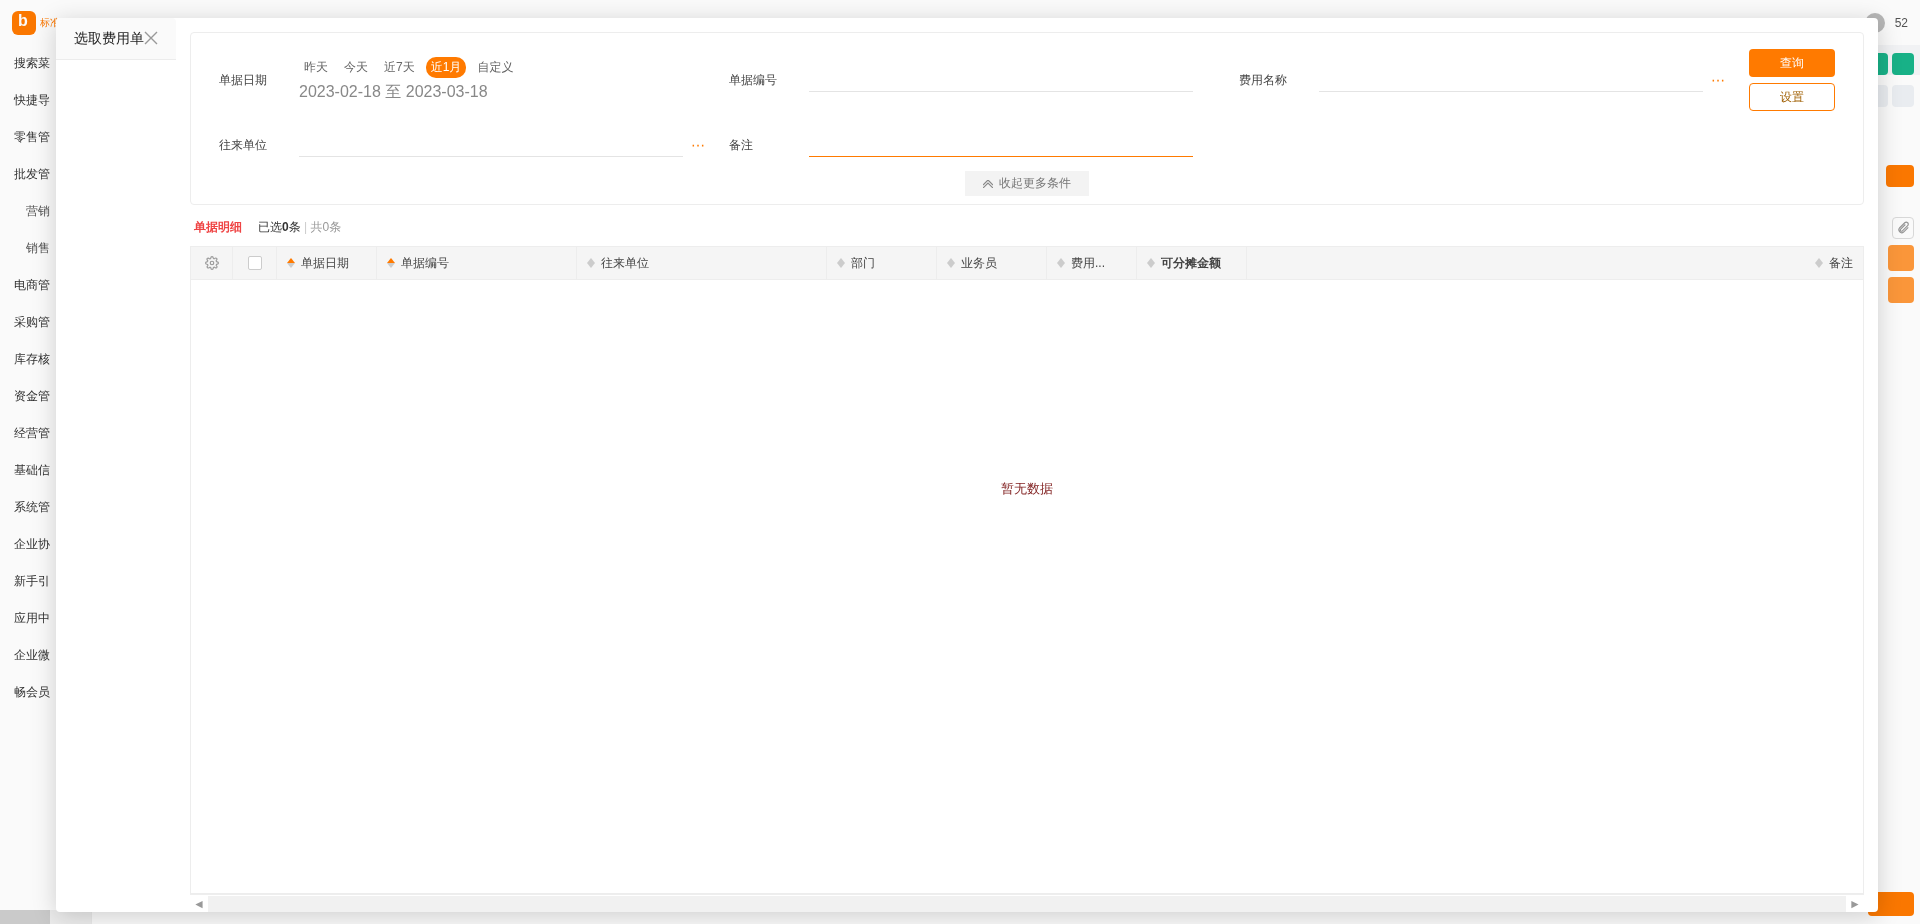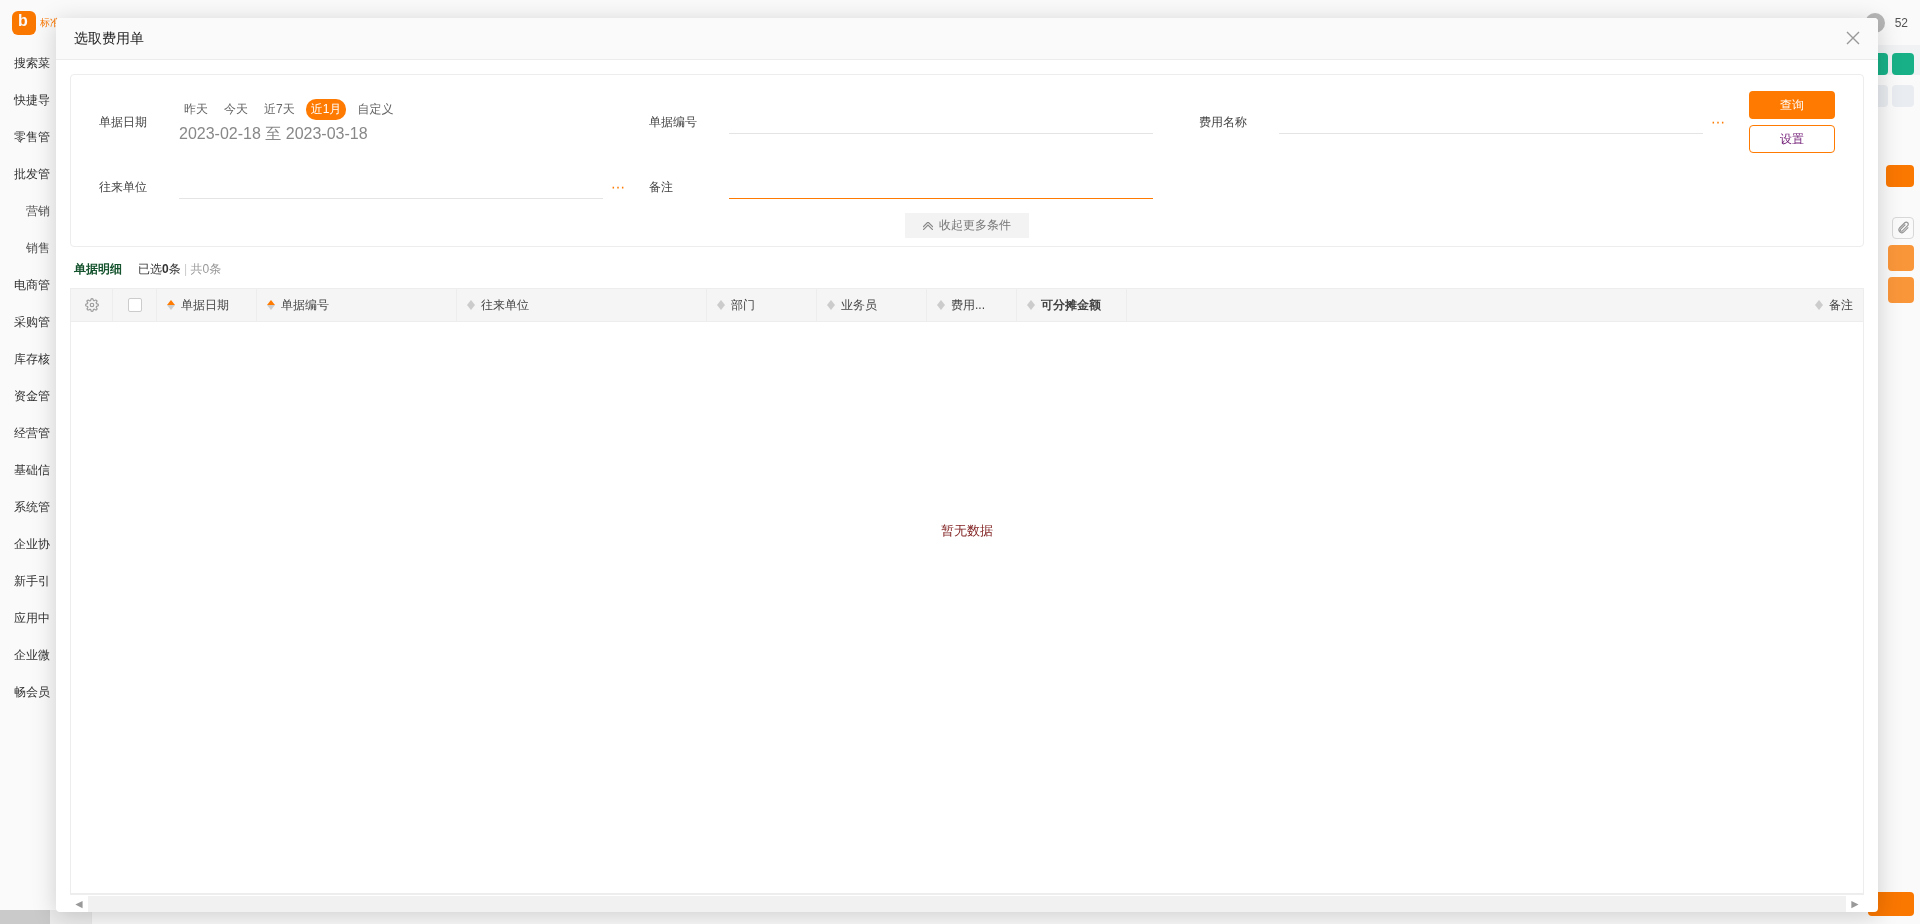--- a/index.html
+++ b/index.html
@@ -49,21 +49,21 @@
     .bg-hscroll{position:absolute;left:0;right:0;bottom:0;height:14px;background:#f1f1f1;}
     .bg-hscroll-thumb{height:100%;width:55%;background:#cfcfcf;}
 
     
     .modal-mask {
       position:absolute; inset:0; background:rgba(0,0,0,0.02);
     }
     .modal {
       position:absolute; left:56px; top:18px; right:42px; bottom:12px;
       background:#fff; border-radius:4px; box-shadow: 0 4px 24px rgba(0,0,0,0.18);
-      display:flex; flex-direction:column;
+      display:flex; 
     }
     .modal-header {
       height:42px; display:flex; align-items:center; padding:0 18px;
       border-bottom:1px solid #ececec; background:#fafafa;
       border-radius:4px 4px 0 0;
     }
     .modal-title { font-size:14px; color:#222; }
     .modal-close { margin-left:auto; cursor:pointer; color:#999; font-size:18px; line-height:1;}
     .modal-body { flex:1; padding: 14px 14px 0 14px; display:flex; flex-direction:column; overflow:hidden;}
     .search-panel {
@@ -89,32 +89,32 @@
     }
     .u-input.orange { border-bottom-color:#ff7a00; }
     .input-more { position:absolute; right:-22px; top:4px; color:#ff7a00; font-size:14px; cursor:pointer;}
     .actions-col { display:flex; flex-direction:column; gap:6px; }
     .btn {
       display:inline-flex; align-items:center; justify-content:center;
       height:28px; min-width:60px; padding:0 14px; border-radius:4px;
       font-size:12px; cursor:pointer; user-select:none;
     }
     .btn-primary { background:#ff7a00; color:#fff; }
-    .btn-outline { background:#fff; color:#701a75; border:1px solid #ff7a00; }
+    .btn-outline { background:#fff; color:#a16207; border:1px solid #ff7a00; }
     .btn-plain { background:#fff; color:#444; border:1px solid #d9d9d9;}
     .collapse-bar {
       margin: 14px -28px 8px -28px;
       display:flex; justify-content:center;
     }
     .collapse-btn {
       background:#f3f3f3; color:#777; padding: 4px 18px; font-size:12px;
       border-radius:0; cursor:pointer; display:flex; align-items:center; gap:6px;
     }
     .summary-row { display:flex; align-items:center; gap:16px; padding: 14px 4px 10px 4px; }
-    .summary-label { font-weight:600; color:#14532d;font-family:Liberation Serif, serif; }
+    .summary-label { font-weight:600; color:#ef4444;font-family:Liberation Serif, serif; }
     .summary-selected b { font-weight:600; }
     .summary-divider { color:#ccc; }
     .summary-total { color:#999; }
     .table-wrap { flex:1; border:1px solid #ededed; border-top:none; overflow:hidden; position:relative;}
     .thead {
       display:flex; background:#f5f5f5; border-bottom:1px solid #ededed; border-top:1px solid #ededed;
       height:34px; align-items:stretch;
     }
     .th {
       display:flex; align-items:center; padding:0 10px; color:#444;

